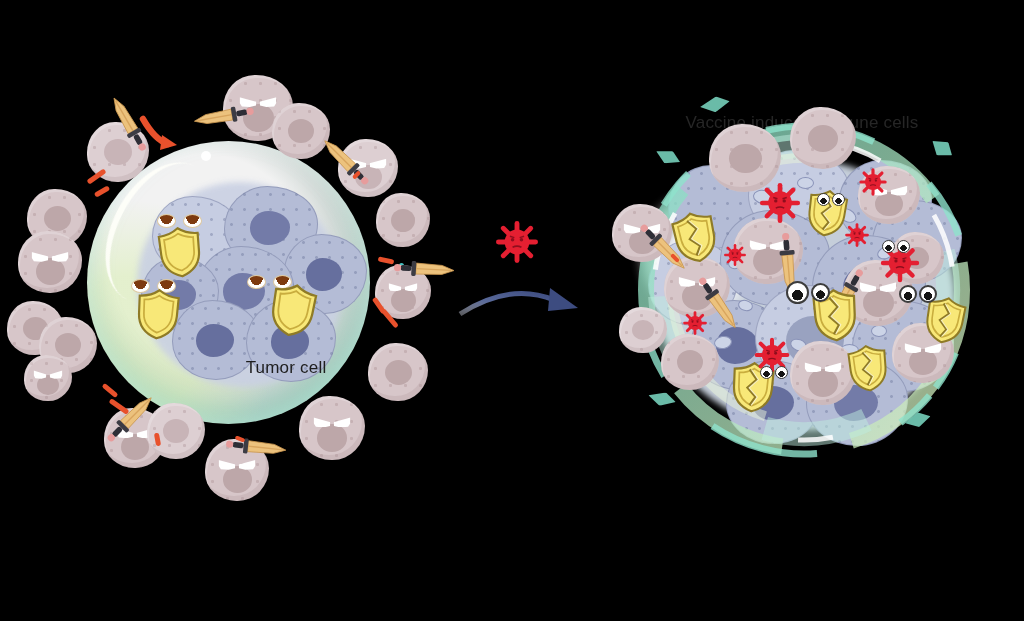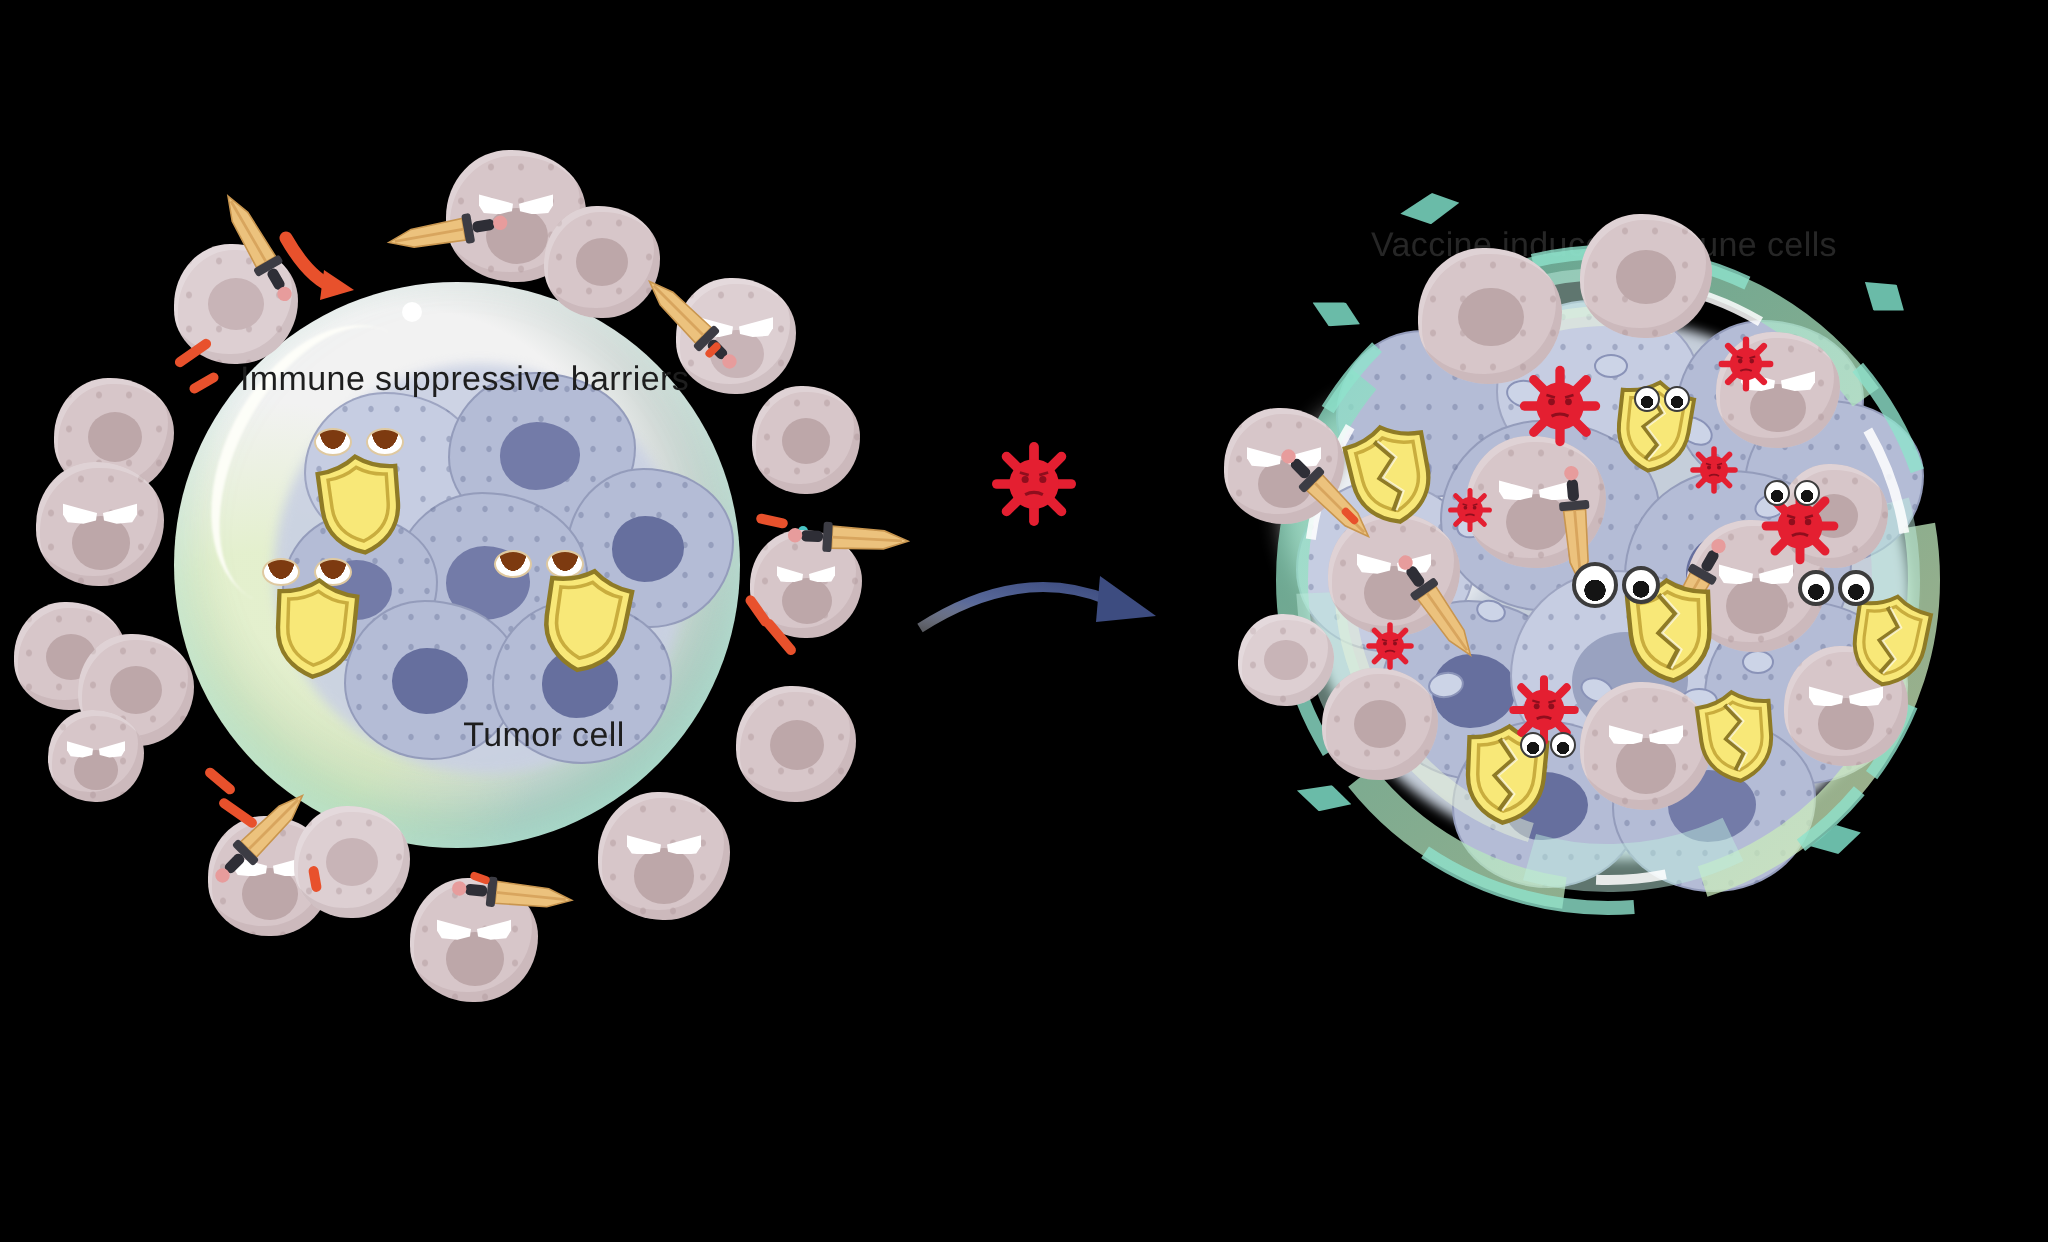--- a/index.html
+++ b/index.html
@@ -145,22 +145,21 @@
   <svg class="inst" style="left:158px;top:226px;width:44px;height:52px;transform:rotate(-6deg);">
       <use href="#sym-shield"></use>
     </svg>
   <svg class="inst" style="left:136px;top:288px;width:44px;height:52px;transform:rotate(4deg);">
       <use href="#sym-shield"></use>
     </svg>
   <svg class="inst" style="left:270px;top:283px;width:46px;height:54px;transform:rotate(10deg);">
       <use href="#sym-shield"></use>
     </svg>
 
-  <div class="lbl" style="left:120px;top:180px;width:224px;">Immune suppressive barriers</div>
-  <div class="lbl" style="left:216px;top:358px;width:112px;">Tumor cell</div>
+  <div class="lbl" style="left:230px;top:358px;width:112px;">Tumor cell</div>
 
   <div class="ic light cellwrap" style="left:87px;top:122px;width:62px;height:60px;"></div>
   <div class="ic angry cellwrap" style="left:223px;top:75px;width:70px;height:66px;">
       <span class="eyes">
         <i class="el"></i>
         <i class="er"></i>
       </span>
     </div>
   <div class="ic cellwrap" style="left:272px;top:103px;width:58px;height:56px;"></div>
   <div class="ic angry light cellwrap" style="left:338px;top:139px;width:60px;height:58px;">

